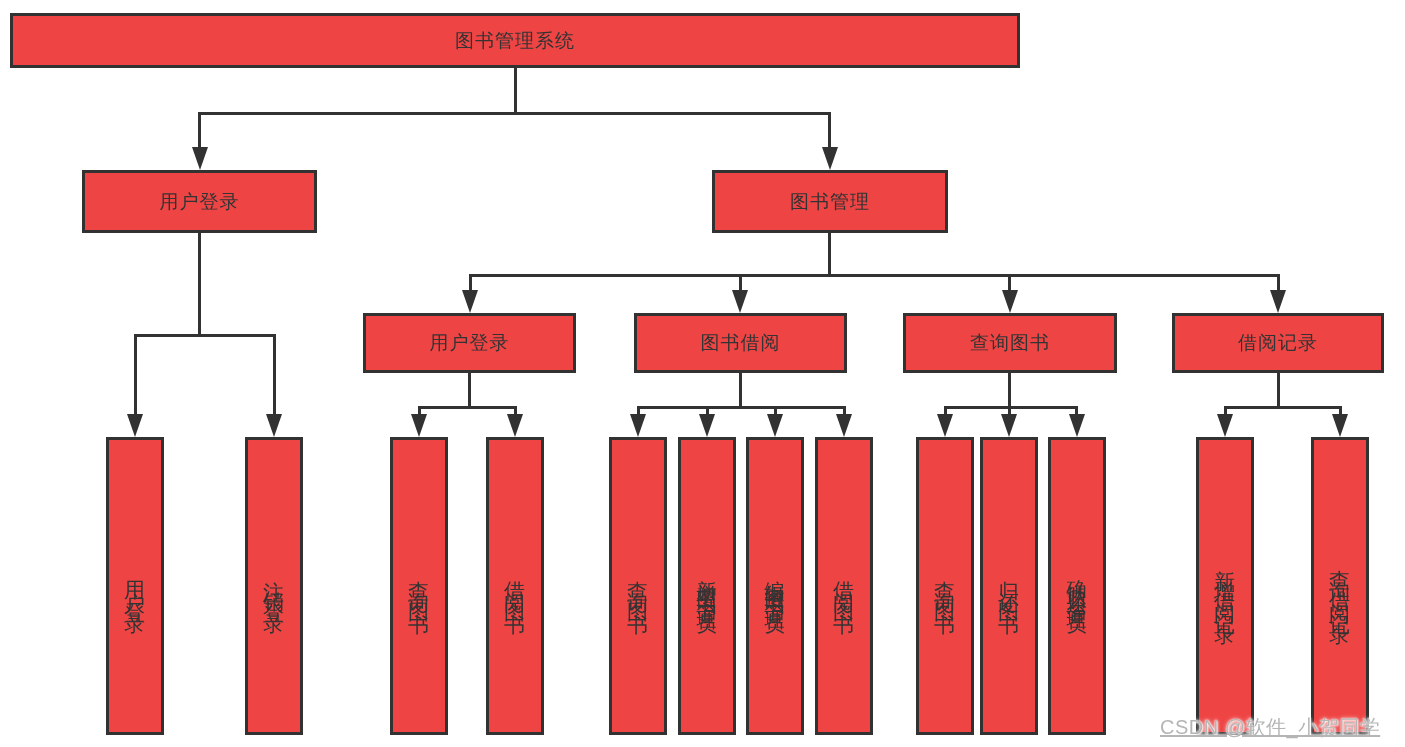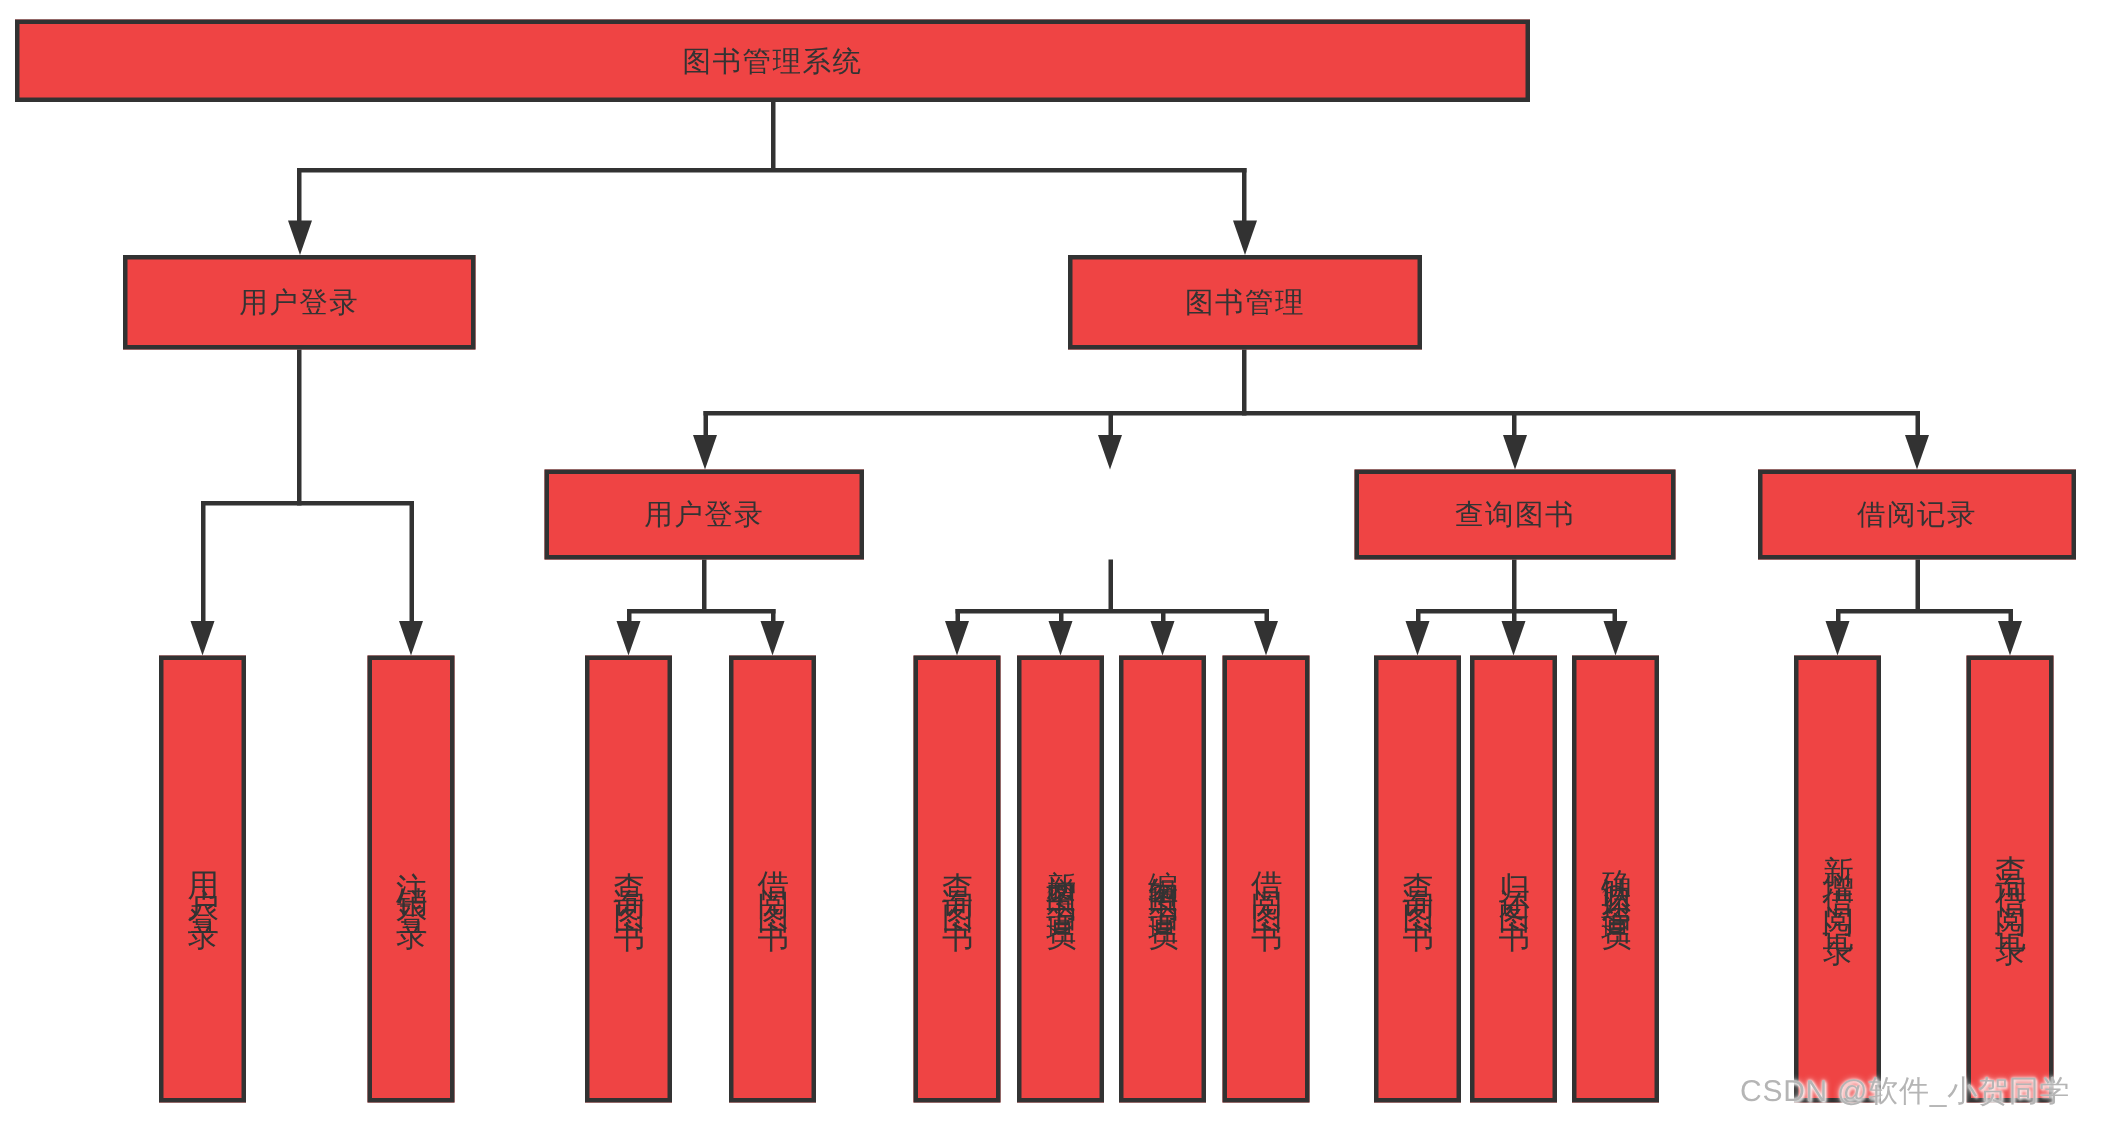--- a/index.html
+++ b/index.html
@@ -51,20 +51,21 @@
   }
   .watermark {
     position: absolute;
     left: 1160px; top: 714px;
     font-size: 20px;
     color: var(--wm);
     letter-spacing: 0.5px;
     z-index: 5;
     text-shadow: 0 0 2px #fff, 0 0 4px #fff, 1px 1px 2px #fff;
     white-space: nowrap;
+    text-decoration: underline;
   }
 </style>
 </head>
 <body>
 
 <div class="canvas">
 
   <div class="box root">
     <span>图书管理系统</span>
   </div>
@@ -97,20 +98,23 @@
   <div class="vline" style="left:739px;  top:274px; height:22px;"></div>
   <div class="arrow" style="left:732px;  top:290px;"></div>
   <div class="vline" style="left:1008px; top:274px; height:22px;"></div>
   <div class="arrow" style="left:1002px; top:290px;"></div>
   <div class="vline" style="left:1277px; top:274px; height:22px;"></div>
   <div class="arrow" style="left:1270px; top:290px;"></div>
 
   <div class="box l3" style="left:363px; width:213px;">
     <span>用户登录</span>
   </div>
+  <div class="box l3" style="left:634px; width:213px;">
+    <span>图书借阅</span>
+  </div>
   <div class="box l3" style="left:903px; width:214px;">
     <span>查询图书</span>
   </div>
   <div class="box l3" style="left:1172px; width:212px;justify-content:center;">
     <span>借阅记录</span>
   </div>
 
   <div class="vline" style="left:468px; top:373px; height:35px;"></div>
   <div class="hline" style="left:418px; top:406px; width:99px;"></div>
   <div class="vline" style="left:418px; top:406px; height:14px;"></div>

